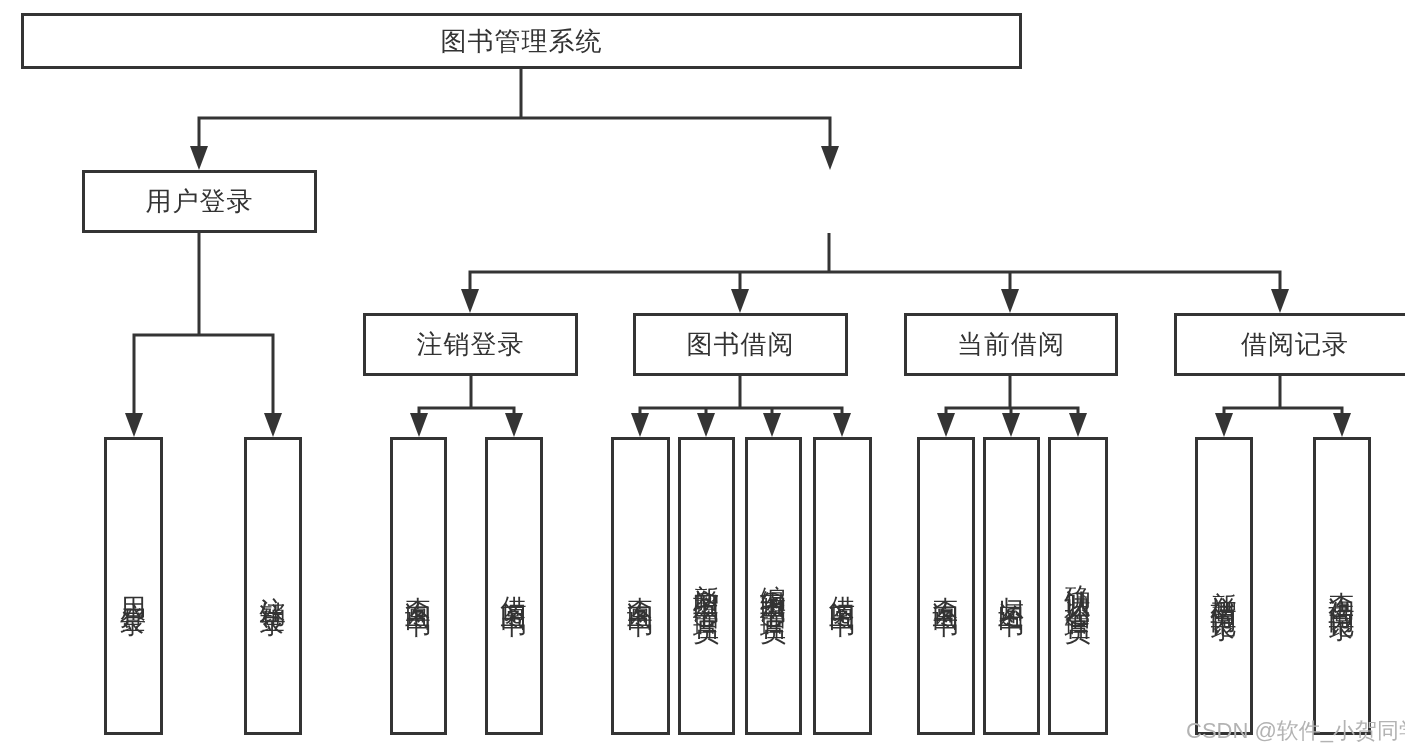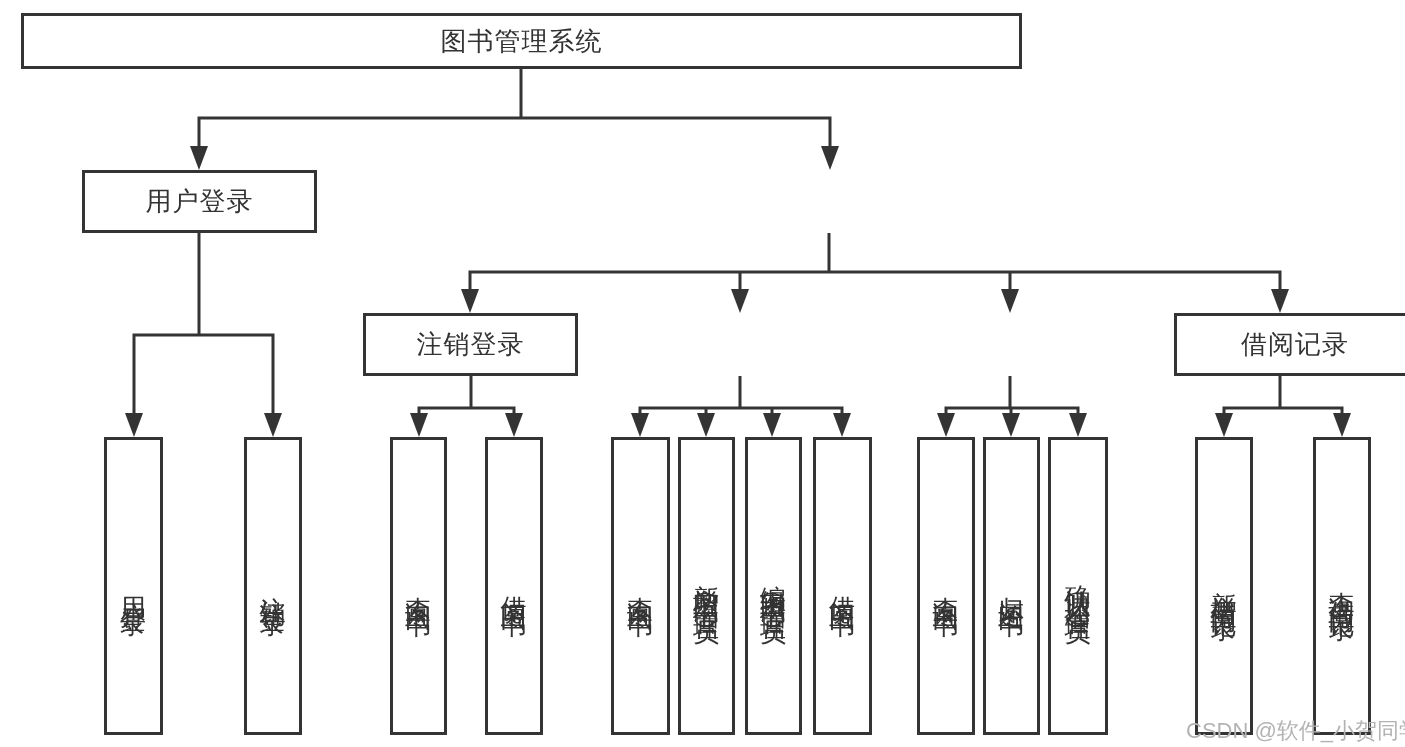--- a/index.html
+++ b/index.html
@@ -123,20 +123,26 @@
     <span>图书管理系统</span>
   </div>
 
   <div class="node hbox n-user-login">
     <span>用户登录</span>
   </div>
 
   <div class="node hbox n-new-book">
     <span>注销登录</span>
   </div>
+  <div class="node hbox n-book-borrow">
+    <span>图书借阅</span>
+  </div>
+  <div class="node hbox n-current-borrow">
+    <span>当前借阅</span>
+  </div>
   <div class="node hbox n-borrow-record">
     <span>借阅记录</span>
   </div>
 
   <div class="node vbox leaf l1">
     <span>用户登录</span>
   </div>
   <div class="node vbox leaf l2">
     <span>注销登录</span>
   </div>

